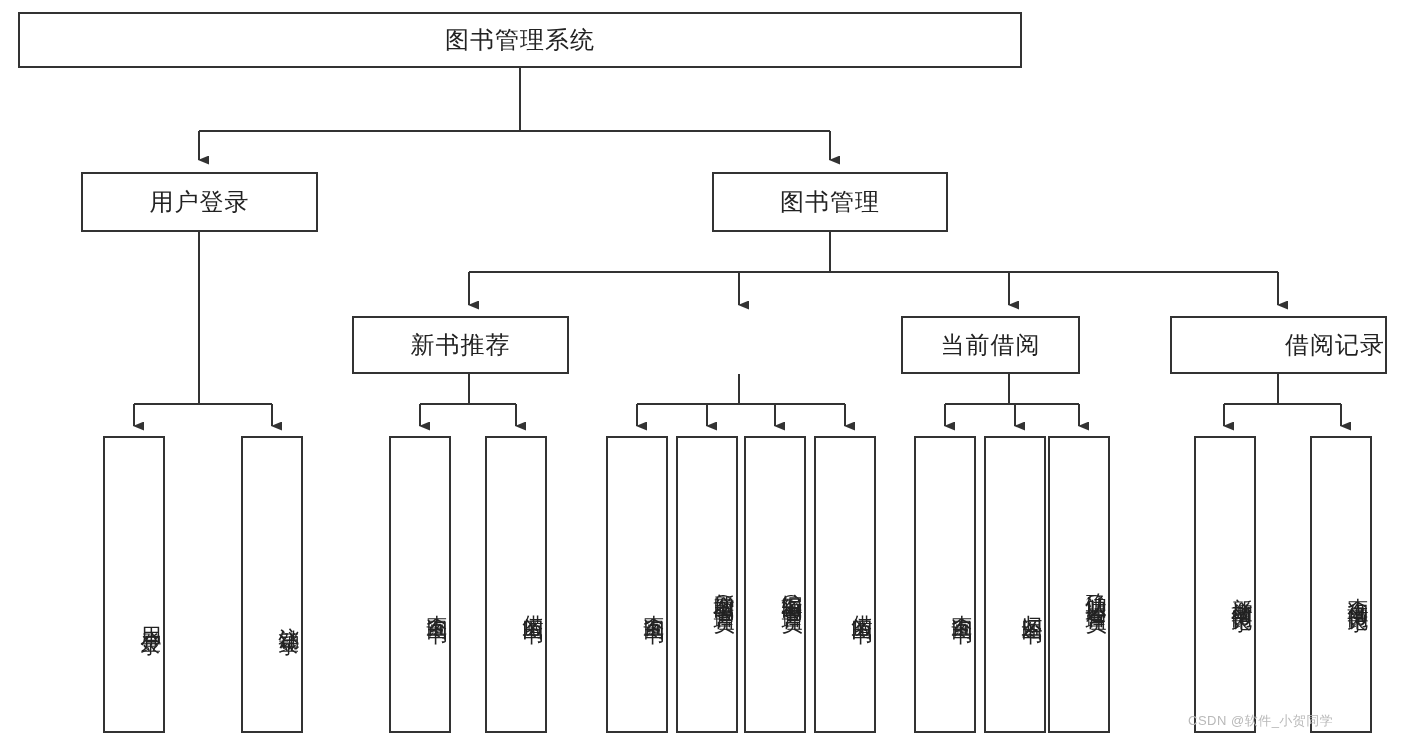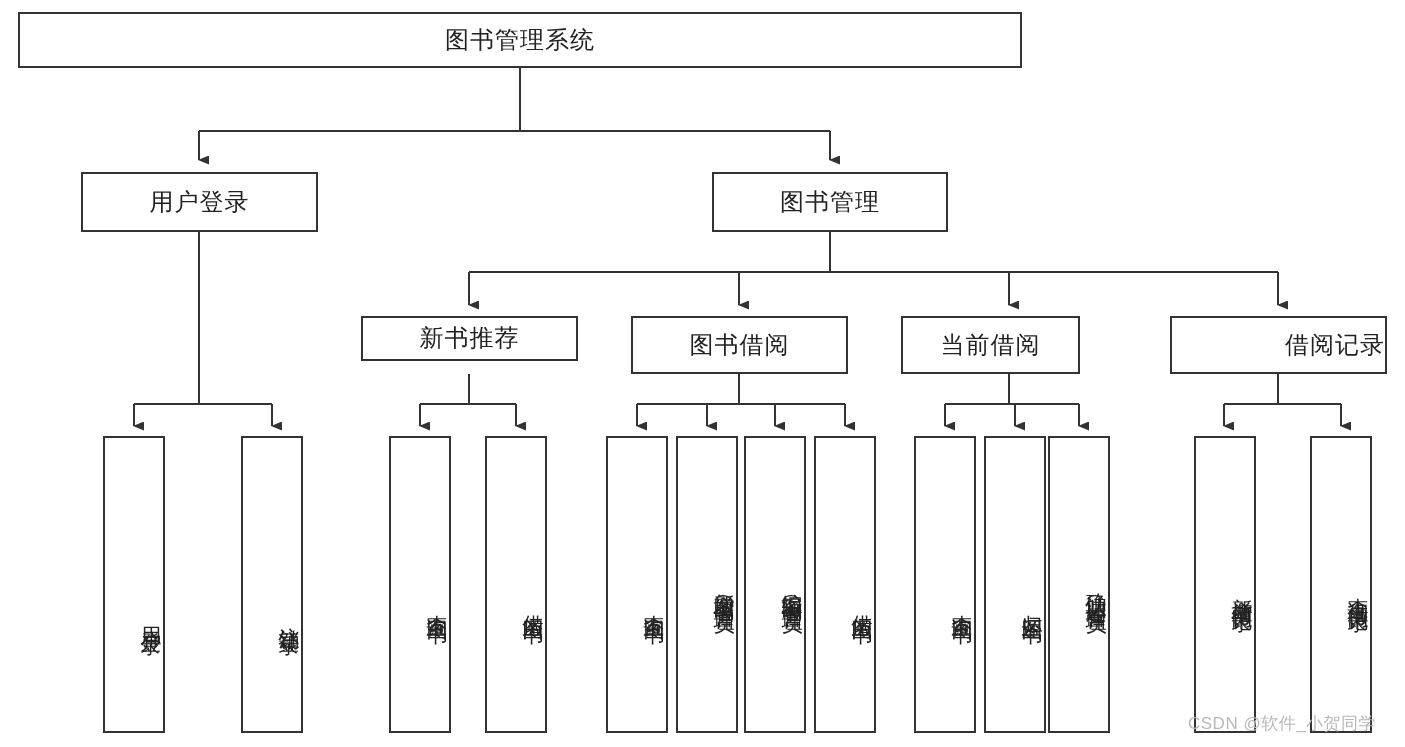--- a/index.html
+++ b/index.html
@@ -54,21 +54,21 @@
     padding-top: 14px;
     text-align: left;
   }
   .node-v.pad-top-lg { padding-top: 62px; }
   .node-v.pad-top-md { padding-top: 38px; }
   .node-v.pad-top-sm { padding-top: 10px; }
   .watermark {
     position: absolute;
     left: 1188px;
     top: 712px;
-    font-size: 17px;
+    font-size: 13px;
     color: #b9b9b9;
     white-space: nowrap;
     z-index: 3;
     letter-spacing: 0.5px;
   }
 </style>
 </head>
 <body>
 
 <div id="diagram-canvas">
@@ -127,25 +127,22 @@
     <span>图书管理系统</span>
   </div>
 
   <div class="node node-h" style="left:81px; top:172px; width:237px; height:60px;">
     <span>用户登录</span>
   </div>
   <div class="node node-h" style="left:712px; top:172px; width:236px; height:60px;">
     <span>图书管理</span>
   </div>
 
-  <div class="node node-h" style="left:361px; top:316px; width:217px; height:45px;">
+  <div class="node node-h" style="left:352px; top:316px; width:217px; height:58px;">
     <span>新书推荐</span>
-  </div>
-  <div class="node node-h" style="left:631px; top:316px; width:217px; height:58px;">
-    <span>图书借阅</span>
   </div>
   <div class="node node-h" style="left:901px; top:316px; width:179px; height:58px;">
     <span>当前借阅</span>
   </div>
   <div class="node node-h" style="left:1170px; top:316px; width:217px; height:58px;justify-content:flex-end;">
     <span>借阅记录</span>
   </div>
 
   <div class="node node-v pad-top-lg" style="left:103px; top:436px; width:62px; height:297px;">
     <span>用户登录</span>

